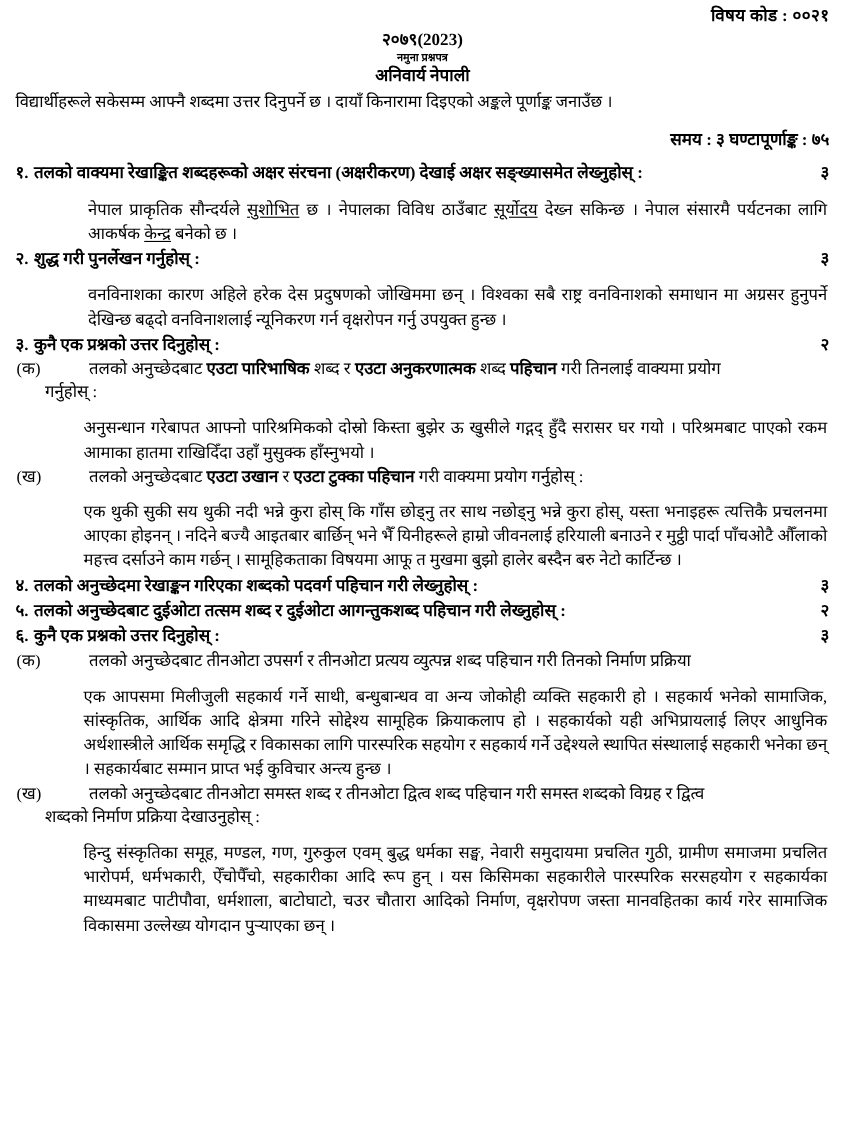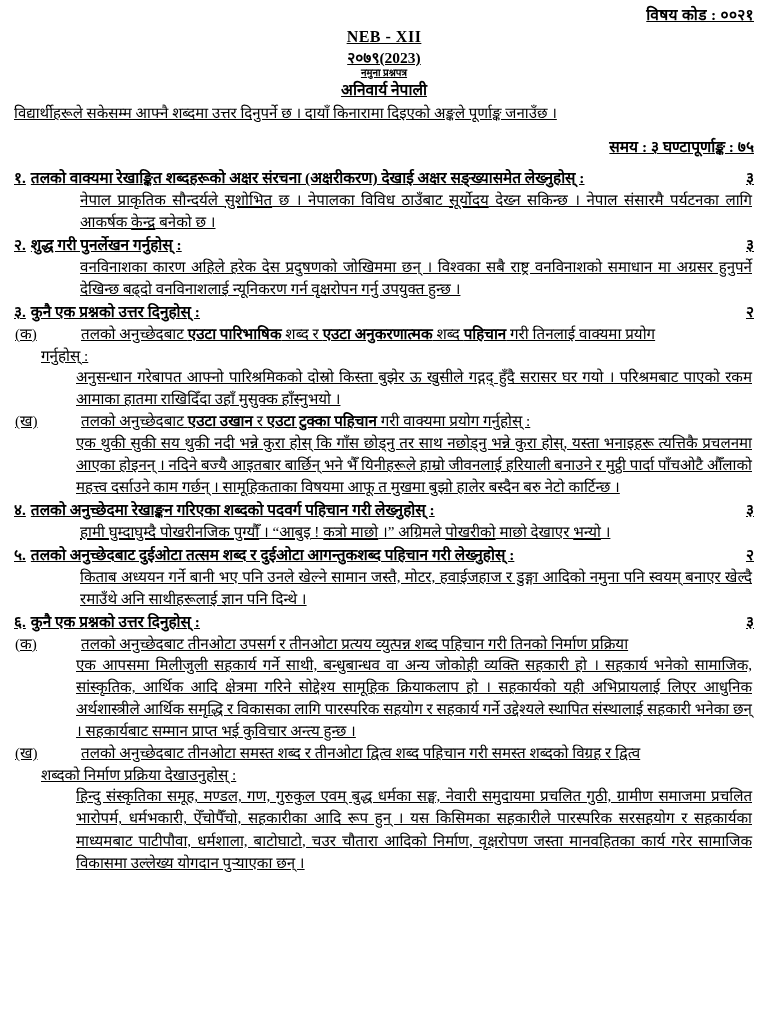--- a/index.html
+++ b/index.html
@@ -13,21 +13,20 @@
     font-family: "Liberation Serif", "DejaVu Serif", serif;
     color: #000000;
     overflow: hidden;
   }
   .page {
     width: 768px;
     height: 1023px;
     box-sizing: border-box;
     padding: 6px 14px 0 14px;
     position: relative;
-    text-decoration: underline;
   }
 
   
   .subject-code-row {
     display: flex;
     justify-content: flex-end;
     font-weight: bold;
     font-size: 15.5px;
     letter-spacing: .3px;
     line-height: 1.1;
@@ -103,42 +102,41 @@
   }
   .sub-cont {
     padding-left: 27px;
     font-size: 15.2px;
     line-height: 1.42;
   }
 
   .para {
     font-size: 15.1px;
     line-height: 1.46;
-    margin: 0 0 0 0;
+    margin: 11px 0 0 0;
     padding-left: 66px;
     padding-right: 2px;
     text-align: justify;
     text-justify: inter-word;
   }
   .para.indent-q6 { padding-left: 62px; }
 
   b, .bold { font-weight: bold; }
   u, .u { text-decoration: underline; text-underline-offset: 1.5px; }
 </style>
 </head>
 <body>
 
 <div class="page">
 
   <div class="subject-code-row">
     <span>विषय कोड : ००२१</span>
   </div>
 
   <div class="center-head">
-    <div class="ch-neb">NEB - XII</div>
     <div class="ch-year">२०७९(2023)</div>
     <div class="ch-type">नमुना प्रश्नपत्र</div>
     <div class="ch-sub">अनिवार्य नेपाली</div>
   </div>
 
   <div class="instruction">विद्यार्थीहरूले सकेसम्म आफ्नै शब्दमा उत्तर दिनुपर्ने छ । दायाँ किनारामा दिइएको अङ्कले पूर्णाङ्क जनाउँछ ।</div>
 
   <div class="meta-row">
     <span>समय : ३ घण्टा</span>
     <span>पूर्णाङ्क : ७५</span>
@@ -178,29 +176,27 @@
           <span class="s-text"><span>तलको अनुच्छेदबाट </span><b>एउटा उखान</b><span>  र </span><b>एउटा टुक्का पहिचान</b><span> गरी वाक्यमा प्रयोग गर्नुहोस् :</span></span>
         </div>
         <div class="para indent-q6">एक थुकी सुकी सय थुकी नदी भन्ने कुरा होस् कि गाँस छोड्नु तर साथ नछोड्नु भन्ने कुरा होस्, यस्ता भनाइहरू त्यत्तिकै प्रचलनमा आएका होइनन् । नदिने बज्यै आइतबार बार्छिन् भने भैँ यिनीहरूले हाम्रो जीवनलाई हरियाली बनाउने र मुट्ठी पार्दा पाँचओटै औँलाको महत्त्व दर्साउने काम गर्छन् । सामूहिकताका विषयमा आफू त मुखमा बुझो हालेर बस्दैन बरु नेटो कार्टिन्छ ।</div>
       </div>
       <div class="q-block">
         <div class="q-head">
           <span class="q-num">४.</span>
           <span class="q-text">तलको अनुच्छेदमा रेखाङ्कन गरिएका शब्दको पदवर्ग पहिचान गरी लेख्नुहोस् :</span>
           <span class="q-marks">३</span>
         </div>
-        <div class="para"><u>हामी घुम्दाघुम्दै पोखरीनजिक पुग्यौँ</u><span> । “</span><u>आबुइ</u><span> ! </span><u>कत्रो माछो</u><span> ।” अग्रिमले </span><u>पोखरीको</u><span> माछो देखाएर </span><u>भन्यो</u><span> ।</span></div>
       </div>
       <div class="q-block">
         <div class="q-head">
           <span class="q-num">५.</span>
           <span class="q-text">तलको अनुच्छेदबाट दुईओटा तत्सम शब्द र दुईओटा आगन्तुकशब्द पहिचान गरी लेख्नुहोस् :</span>
           <span class="q-marks">२</span>
         </div>
-        <div class="para"><span>किताब अध्ययन गर्ने बानी भए पनि उनले खेल्ने सामान जस्तै, मोटर, हवाईजहाज र डुङ्गा आदिको नमुना पनि स्वयम् बनाएर खेल्दै रमाउँथे अनि साथीहरूलाई ज्ञान पनि दिन्थे ।</span></div>
       </div>
       <div class="q-block">
         <div class="q-head">
           <span class="q-num">६.</span>
           <span class="q-text">कुनै एक प्रश्नको उत्तर दिनुहोस् :</span>
           <span class="q-marks">३</span>
         </div>
         <div class="sub-head">
           <span class="s-num">(क)</span>
           <span class="s-text"><span>तलको अनुच्छेदबाट तीनओटा उपसर्ग र तीनओटा प्रत्यय व्युत्पन्न शब्द पहिचान गरी तिनको निर्माण प्रक्रिया</span></span>

